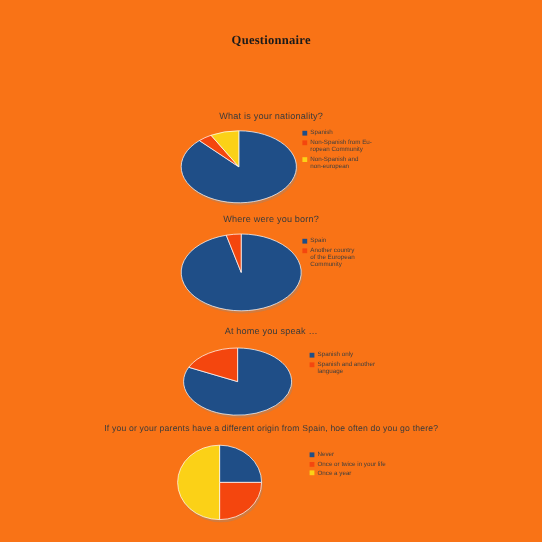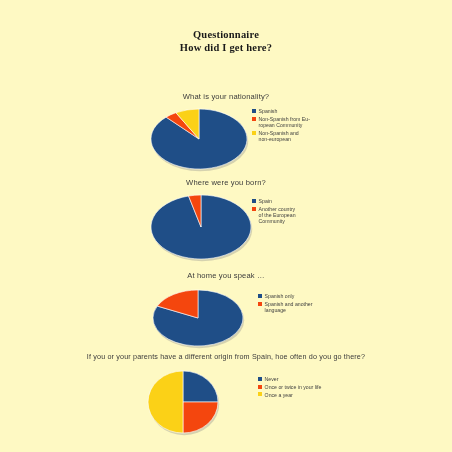--- a/index.html
+++ b/index.html
@@ -11,21 +11,21 @@
     width: 452px;
     height: 452px;
     font-family: "Liberation Sans", sans-serif;
     color: #231f20;
     overflow: hidden;
     position: relative;
   }
   .page {
     position: absolute;
     inset: 0;
-    background: #fef9c3;
+    background: #f97316;
   }
 
   
   .doc-title {
     position: absolute;
     left: 0;
     right: 0;
     top: 28px;
     text-align: center;
     font-family: "Liberation Serif", serif;
@@ -90,21 +90,20 @@
     white-space: pre-line;
   }
 </style>
 </head>
 <body>
 
 <div class="page">
 
   <div class="doc-title">
     <span>Questionnaire</span>
-    <span class="line2">How did I get here?</span>
   </div>
 
   <div class="chart-block" id="block-0" style="top:70px;">
     <div class="chart-title">What is your nationality?</div>
     <div class="chart-body">
       <div class="pie-wrap" id="pie-0" style="left:148px; top:4px;">
           <svg width="102" height="68" viewBox="0 0 102 68">
             <ellipse cx="52.2" cy="35.2" rx="48" ry="30" fill="#8a8a8a" opacity="0.35"></ellipse>
             <path d="M 51 33 L 51 3 A 48 30 0 1 1 18.141738915422934 11.130941177357663 Z" fill="#1F4E87" stroke="#ffffff" stroke-width="0.6"></path>
             <path d="M 51 33 L 18.141738915422934 11.130941177357663 A 48 30 0 0 1 27.875823643117663 6.710799598684094 Z" fill="#F4460E" stroke="#ffffff" stroke-width="0.6"></path>

